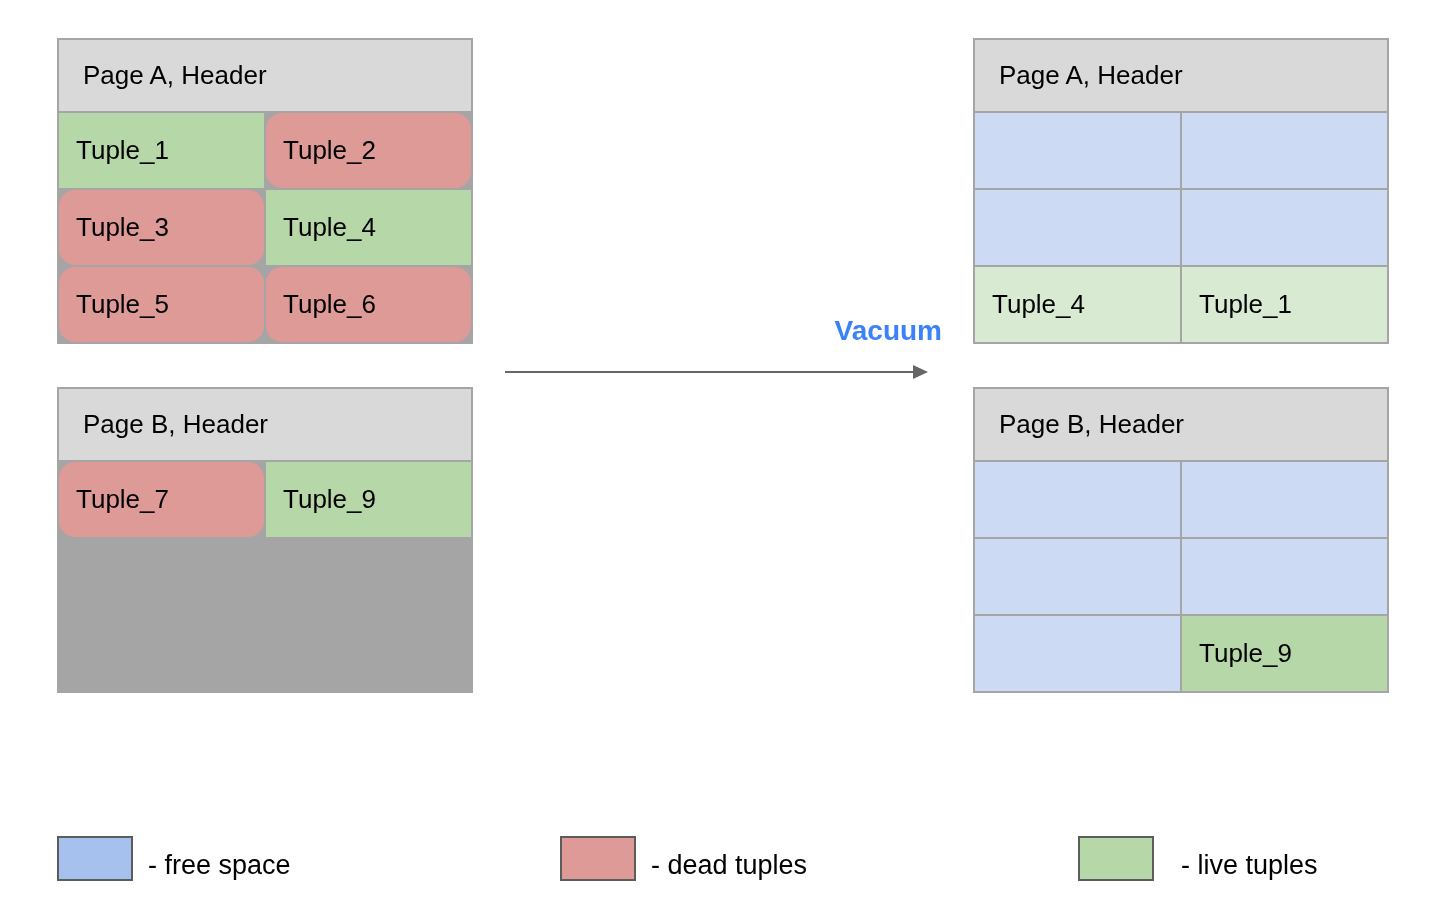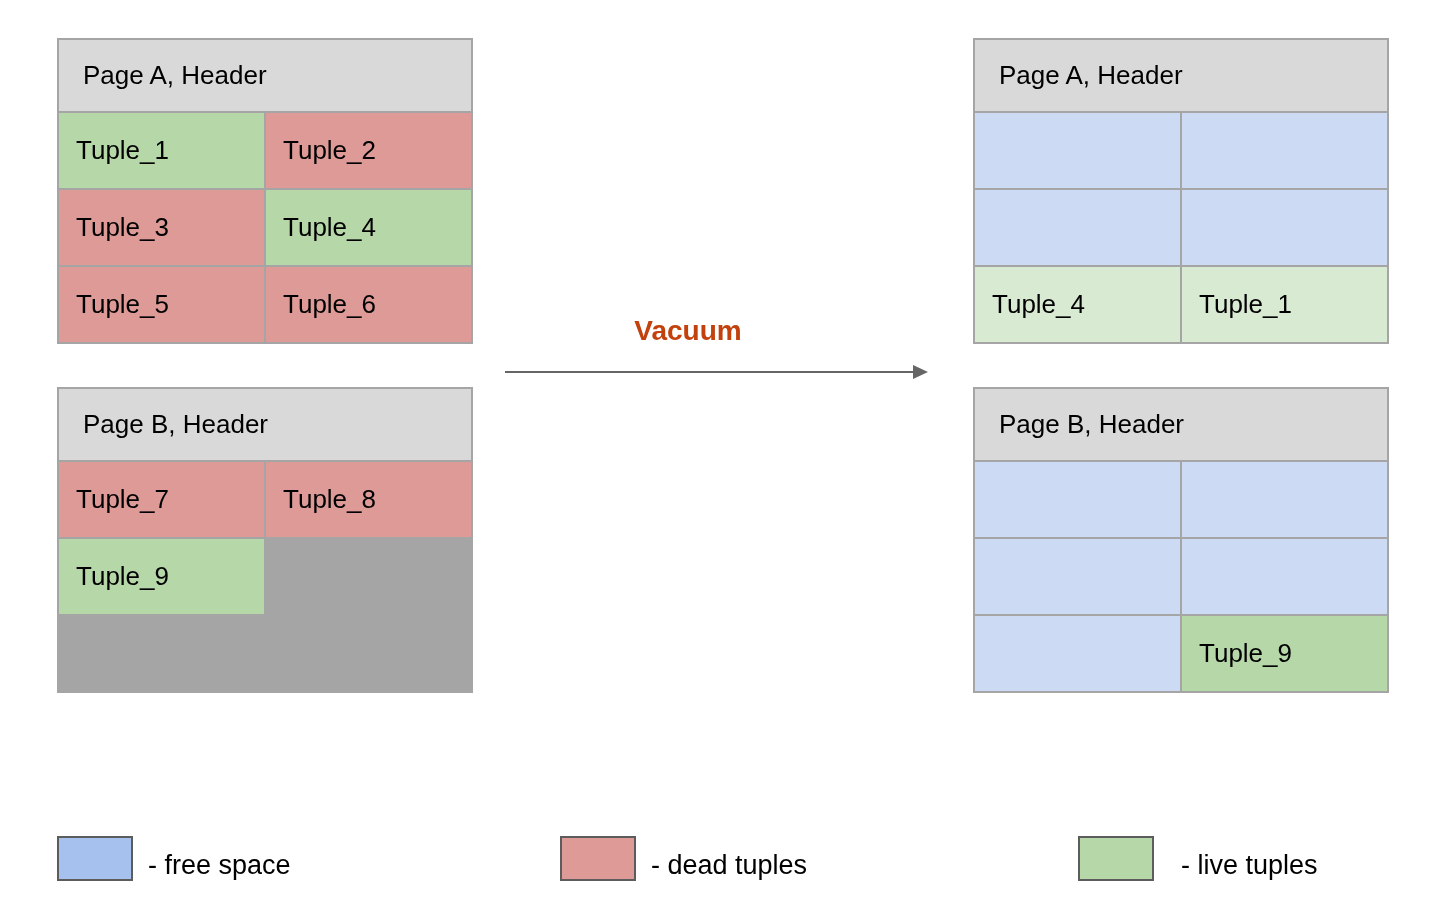--- a/index.html
+++ b/index.html
@@ -38,38 +38,38 @@
     white-space: nowrap;
     overflow: hidden;
   }
   .cell.header {
     grid-column: 1 / span 2;
     background: var(--header-bg, #d9d9d9);
     padding-left: 24px;
   }
   .cell[data-type="live"]       { background: var(--live, #b6d7a8); }
   .cell[data-type="live_light"] { background: var(--live-light, #d9ead3); }
-  .cell[data-type="dead"]       { background: var(--dead, #dd9a96); }
+  .cell[data-type="dead"]       { background: var(--dead, #dd9a96); border-radius: 16px; }
   .cell[data-type="free"]       { background: var(--free, #cddaf3); }
 
   #table-before-a { left: 57px;  top: 38px;  }
   #table-before-b { left: 57px;  top: 387px; }
   #table-after-a  { left: 973px; top: 38px;  }
   #table-after-b  { left: 973px; top: 387px; }
 
   
   .vacuum-label {
     position: absolute;
-    left: 468px;
+    left: 502px;
     top: 315px;
     width: 440px;
-    text-align: center;
+    text-align: right;
     font-size: 28px;
     font-weight: 700;
-    color: #c2410c;
+    color: #3b82f6;
   }
   .arrow-line {
     position: absolute;
     left: 505px;
     top: 371px;
     width: 409px;
     height: 2px;
     background: var(--arrow, #666666);
   }
   .arrow-head {
@@ -120,21 +120,20 @@
     <div class="cell" data-type="dead">Tuple_2</div>
     <div class="cell" data-type="dead">Tuple_3</div>
     <div class="cell" data-type="live">Tuple_4</div>
     <div class="cell" data-type="dead">Tuple_5</div>
     <div class="cell" data-type="dead">Tuple_6</div>
   </section>
 
   <section class="ptable" id="table-before-b">
     <div class="cell header">Page B, Header</div>
     <div class="cell" data-type="dead">Tuple_7</div>
-    <div class="cell" data-type="dead">Tuple_8</div>
     <div class="cell" data-type="live">Tuple_9</div>
   </section>
 
   <div class="vacuum-label">Vacuum</div>
   <div class="arrow-line">
     <div class="arrow-head"></div>
   </div>
 
   <section class="ptable" id="table-after-a">
     <div class="cell header">Page A, Header</div>

